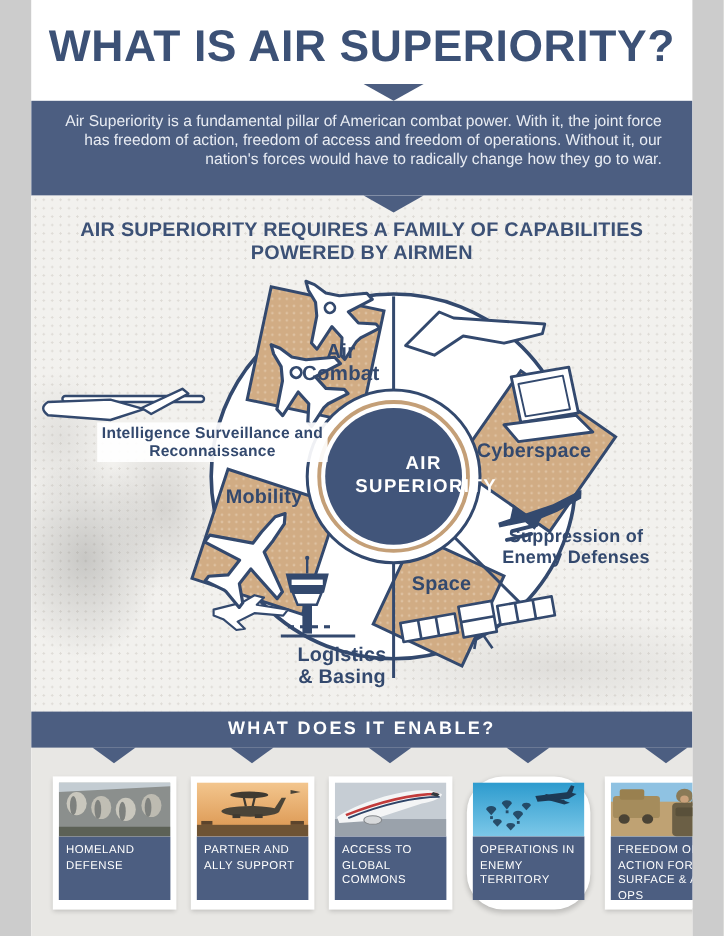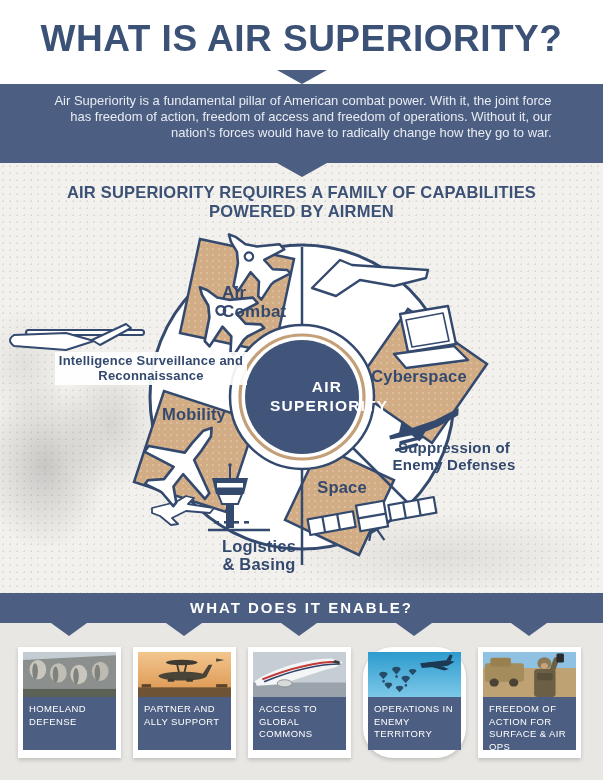--- a/index.html
+++ b/index.html
@@ -1,17 +1,17 @@
 <!DOCTYPE html>
 <html><head>
 <meta charset="utf-8">
 <style>
   html,body{margin:0;padding:0;}
   body{font-family:"Liberation Sans", sans-serif; background:#ccc;}
-  .poster{position:relative;width:603px;height:780px;background:#ffffff;overflow:hidden;margin:0 auto;}
+  .poster{position:relative;width:551px;height:780px;background:#ffffff;overflow:hidden;margin:0 auto;}
 
   
   .title{position:absolute;top:18px;left:0;width:100%;text-align:center;
          font-size:37px;font-weight:bold;color:#3c5176;letter-spacing:.5px;}
   .intro-box{position:absolute;top:84px;left:0;width:100%;height:79px;background:#4c5e81;}
   .intro-text{margin:9px auto 0;max-width:500px;text-align:right;color:#e8ecf3;
               font-size:13px;line-height:1.24;}
   .ptr{position:absolute;left:277px;width:0;height:0;
        border-left:25px solid transparent;border-right:25px solid transparent;
        border-top:14px solid #4c5e81;}
@@ -28,21 +28,21 @@
      background:
        radial-gradient(90px 120px at 45px 170px, rgba(130,130,128,.38), transparent 70%),
        radial-gradient(70px 100px at 110px 130px, rgba(150,148,145,.30), transparent 70%),
        radial-gradient(60px 80px at 25px 70px, rgba(165,163,160,.22), transparent 70%);}
   .fade-bottom{position:absolute;left:240px;top:480px;width:363px;height:108px;z-index:1;
      background:radial-gradient(220px 60px at 55% 70%, rgba(175,173,169,.28), transparent 75%);}
   .wheel{position:absolute;left:0;top:210px;width:603px;height:372px;z-index:2;}
 
   .seg-label{position:absolute;color:#33496e;font-weight:bold;line-height:1.12;
              letter-spacing:.2px;z-index:4;}
-  .lbl-air-combat{left:222px;top:283px;width:72px;text-align:left;font-size:17px;}
+  .lbl-air-combat{left:222px;top:283px;width:72px;text-align:center;font-size:17px;}
   .lbl-global-strike{left:316px;top:284px;width:66px;text-align:left;font-size:17px;}
   .lbl-cyberspace{left:360px;top:367px;width:118px;text-align:center;font-size:16.5px;}
   .lbl-sead{left:386px;top:440px;width:136px;text-align:center;font-size:15px;}
   .lbl-space{left:312px;top:478px;width:60px;text-align:center;font-size:16.5px;}
   .lbl-logistics{left:216px;top:537px;width:86px;text-align:center;font-size:16.5px;}
   .lbl-mobility{left:148px;top:405px;width:78px;text-align:right;font-size:16.5px;}
   .lbl-isr{left:55px;top:352px;width:192px;text-align:center;font-size:13px;
            background:rgba(255,255,255,.92);padding:2px 0;}
   .center-label{position:absolute;left:241px;top:377px;width:114px;text-align:center;
                 color:#ffffff;font-weight:bold;font-size:15.5px;line-height:1.25;

